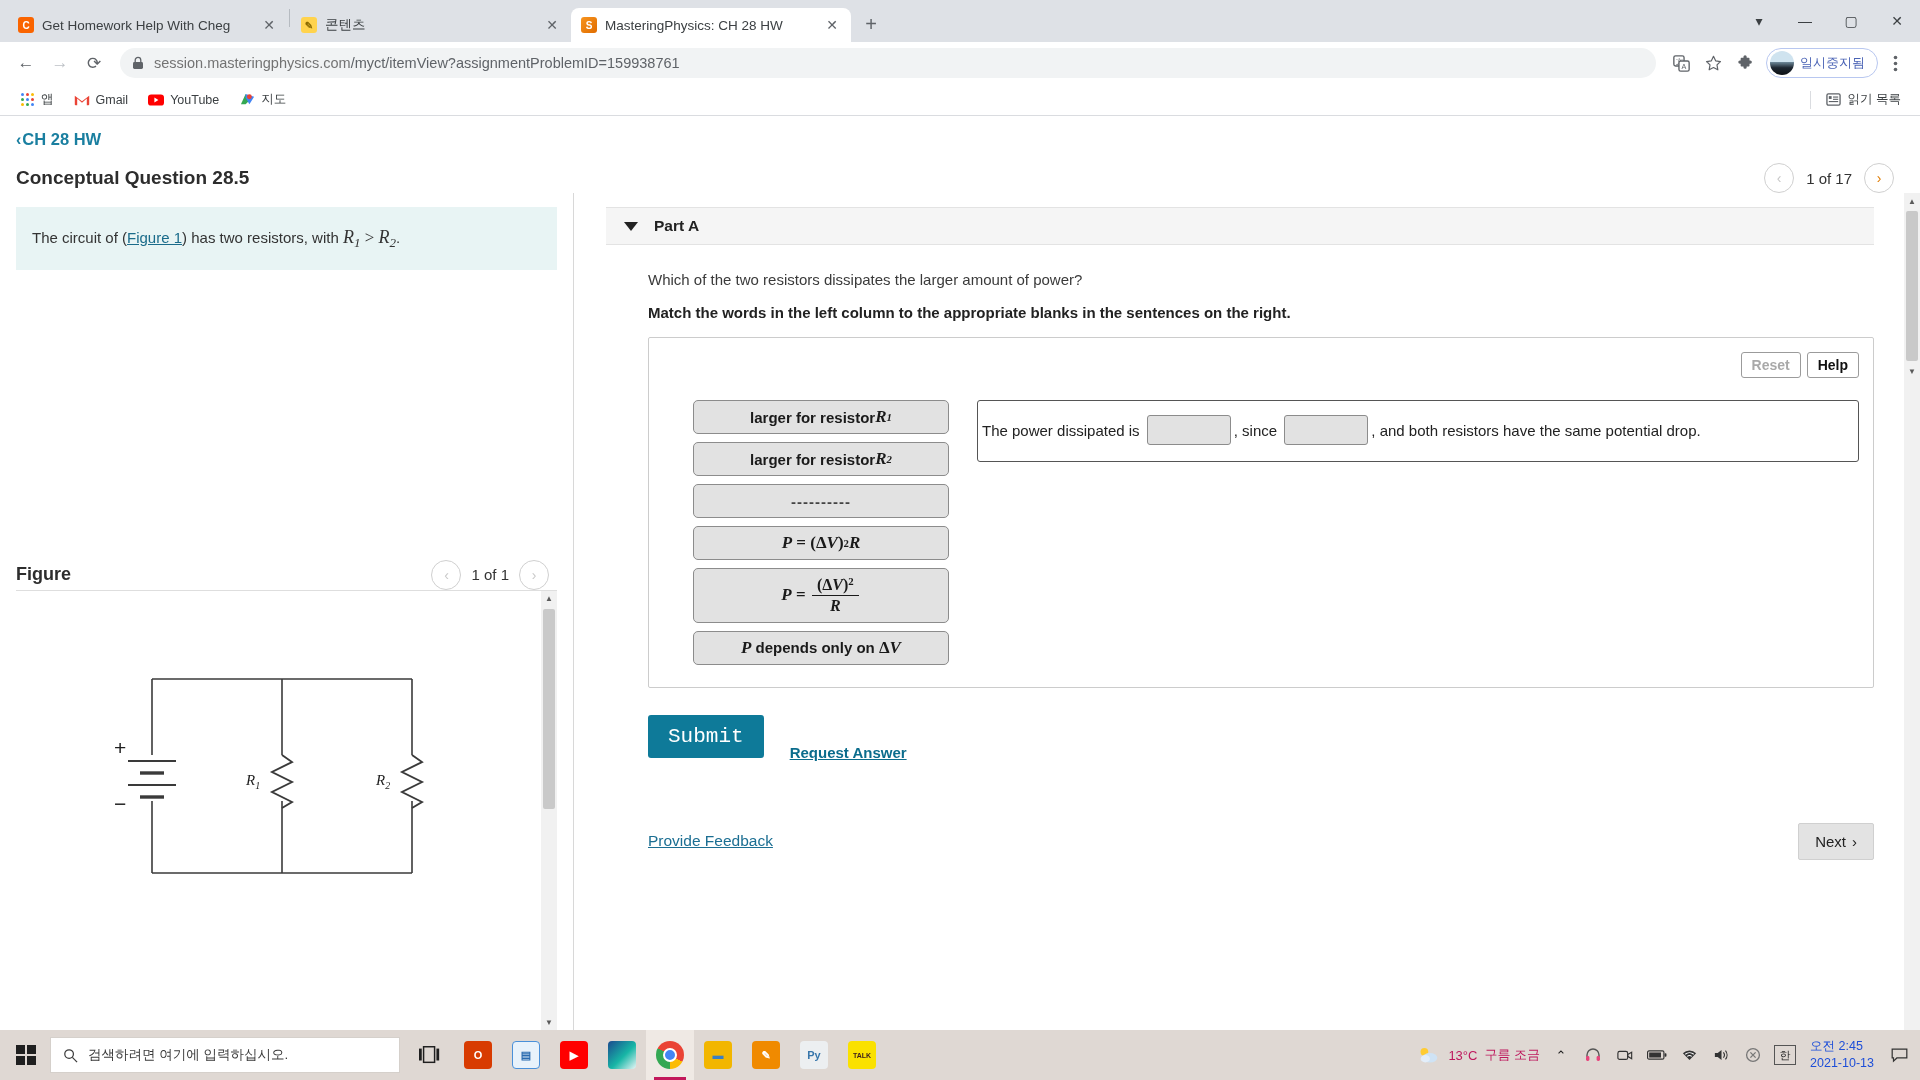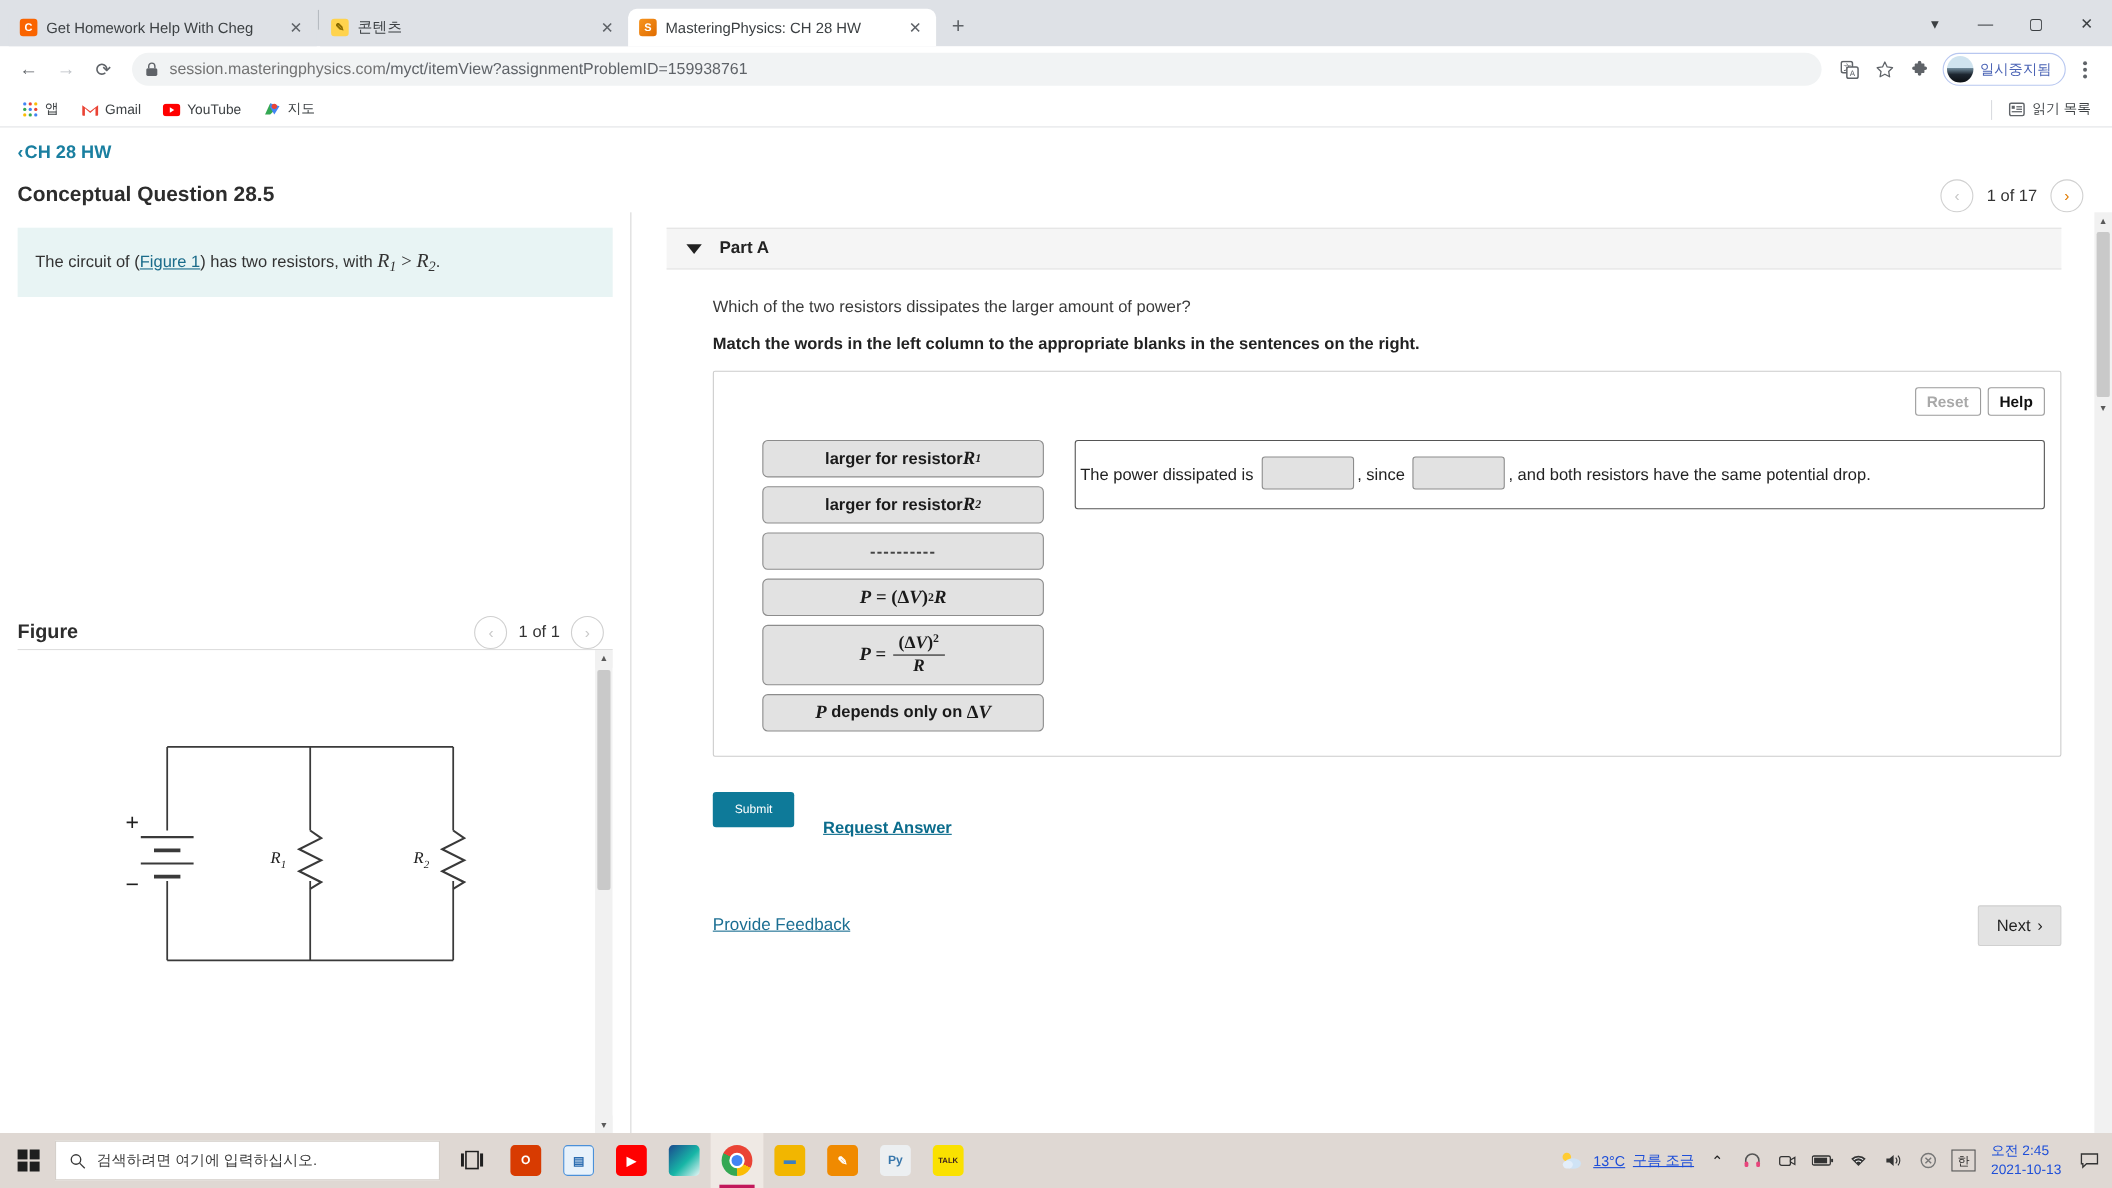--- a/index.html
+++ b/index.html
@@ -198,21 +198,21 @@
     padding:14px 4px; font-size:15px; color:#222; line-height:2.05; align-self:flex-start;
   }
   .blank {
     display:inline-block; width:84px; height:30px; background:#e2e2e2;
     border:1px solid #8c8c8c; border-radius:3px; vertical-align:-9px; margin:0 3px;
   }
 
   .submit-row { display:flex; align-items:center; gap:26px; margin-top:24px; padding-left:0;}
   .submit-btn {
     background:#0e7a99; color:#fff; border:none; border-radius:3px;
-    padding:10px 20px; font-size:11px; font-family:Liberation Sans, sans-serif;
+    padding:10px 20px; font-size:21px; font-family:Liberation Mono, monospace;
   }
   .req-link { color:#0b6c8c; font-size:15px; font-weight:bold; text-decoration:underline;margin-top:32px; }
 
   .footer-row {
     display:flex; align-items:center; margin-top:62px; padding: 0 0 0 0;
   }
   .feedback-link { color:#1b6e92; font-size:15.5px; text-decoration:underline; }
   .next-btn {
     margin-left:auto; background:#e3e3e3; border:1px solid #d0d0d0; border-radius:2px;
     padding:9px 16px; font-size:15px; color:#222; display:flex; align-items:center; gap:6px;
@@ -235,21 +235,21 @@
   .tb-app {
     width:48px; height:50px; display:flex; align-items:center; justify-content:center; position:relative;
   }
   .tb-app.active { background:#efe9e4; }
   .tb-app.active::after {
     content:""; position:absolute; bottom:0; left:8px; right:8px; height:3px; background:#c2185b;
   }
   .ico { width:28px; height:28px; border-radius:4px; display:flex; align-items:center;
          justify-content:center; font-size:11px; color:#fff; font-weight:bold; }
   .tray { margin-left:auto; display:flex; align-items:center; gap:10px; padding-right:8px; }
-  .weather { display:flex; align-items:center; gap:7px; font-size:13px; color:#1d4ed8;text-decoration:underline; }
+  .weather { display:flex; align-items:center; gap:7px; font-size:13px; color:#be185d; }
   .tray-ico { width:22px; height:22px; display:flex; align-items:center; justify-content:center;
               font-size:13px; color:#1f1f1f; }
   .clock { font-size:12.5px; color:#1d4ed8; line-height:1.35; padding:0 4px;}
   .kor-ime { border:1px solid #555; width:22px; height:20px; display:flex; align-items:center;
              justify-content:center; font-size:11px; color:#1f1f1f;}
 </style>
 </head>
 <body>
 
 <div class="browser">

